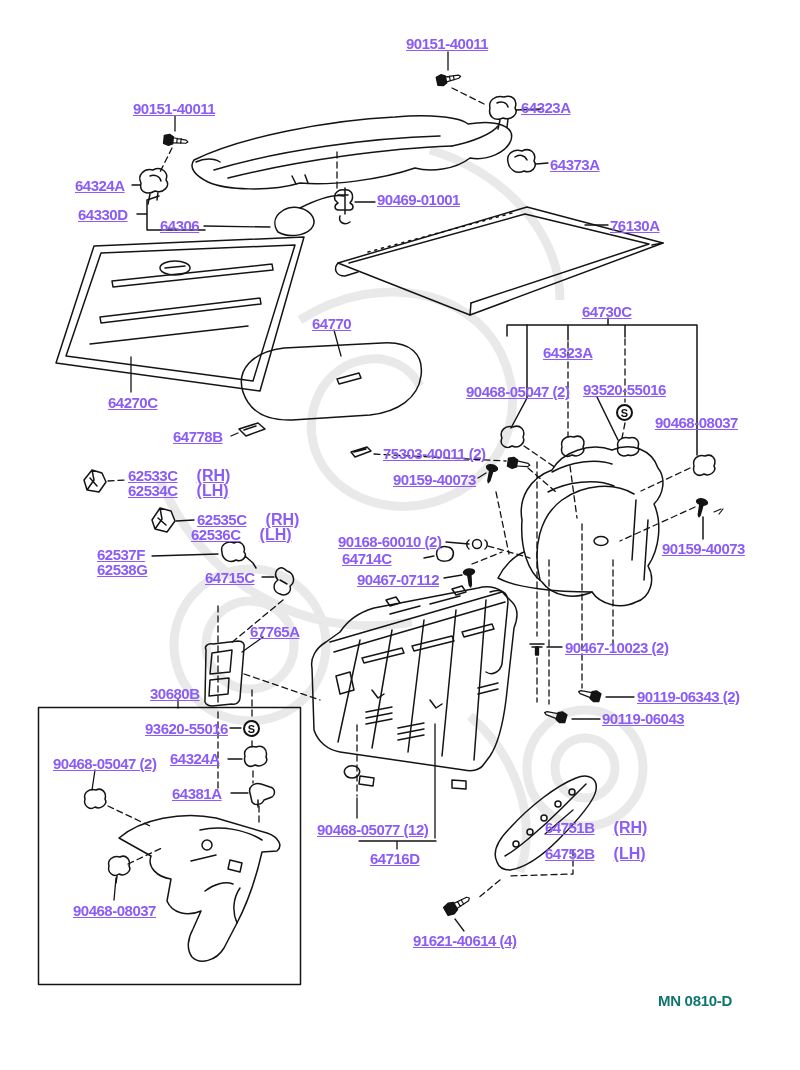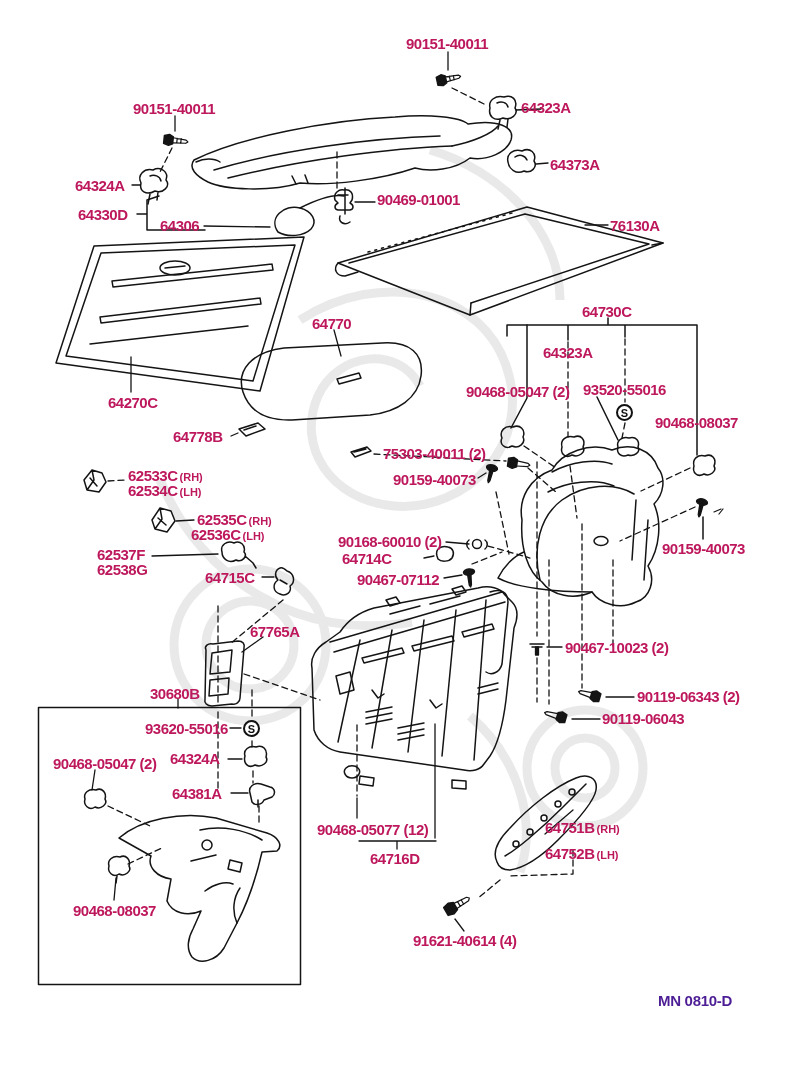--- a/index.html
+++ b/index.html
@@ -1,25 +1,25 @@
 <!DOCTYPE html>
 <html><head>
 <meta charset="utf-8">
 <style>
   html,body{margin:0;padding:0;background:#ffffff;}
   #stage{position:relative;width:800px;height:1070px;background:#ffffff;overflow:hidden;
          font-family:"Liberation Sans",sans-serif;}
   #lineart{position:absolute;left:0;top:0;}
   .lbl{position:absolute;font-weight:700;font-size:15px;line-height:1;letter-spacing:-0.5px;
-       color:#be185d;white-space:nowrap;}
-  .lbl .n{font-size:11px;letter-spacing:0;margin-left:2px;}
+       color:#8b5cf6;white-space:nowrap;text-decoration:underline;}
+  .lbl .n{font-size:16px;letter-spacing:0;margin-left:19px;}
   .ssym{position:absolute;width:17px;height:17px;border:2px solid #111;border-radius:50%;
         display:flex;align-items:center;justify-content:center;
         font-weight:700;font-size:11px;color:#111;background:#fff;box-sizing:border-box;}
-  .dwg{position:absolute;font-weight:700;font-size:15px;letter-spacing:-0.3px;color:#4c1d95;text-align:right;}
+  .dwg{position:absolute;font-weight:700;font-size:15px;letter-spacing:-0.3px;color:#0f766e;text-align:right;}
 </style>
 </head>
 <body>
 
 <div id="stage">
 
 <svg id="lineart" width="800" height="1070" viewBox="0 0 800 1070">
 
   <g stroke="#e7e7e7" stroke-width="9" fill="none" opacity="0.9">
     <path d="M300,320 C380,268 485,290 508,372 C530,444 468,512 394,506 C330,500 296,446 318,396 C338,352 398,345 420,386"></path>

